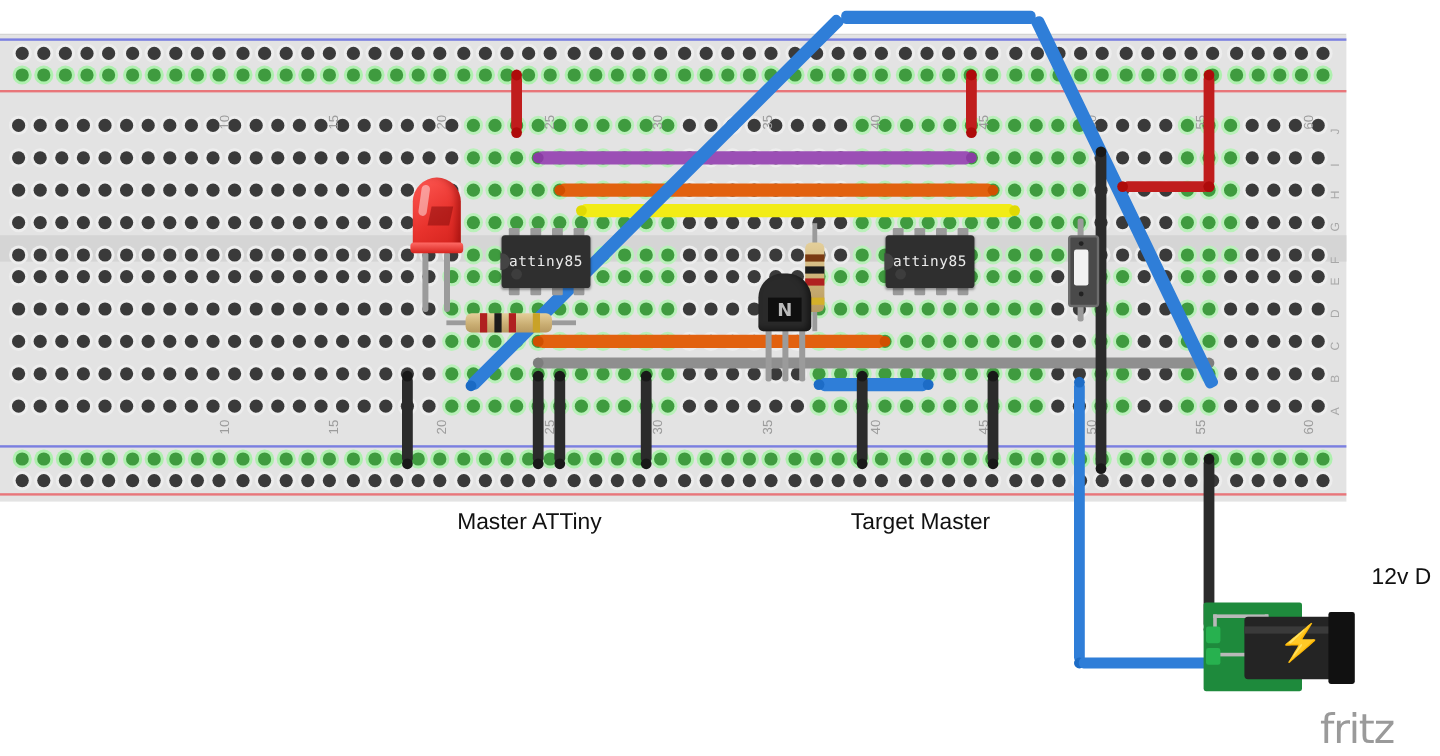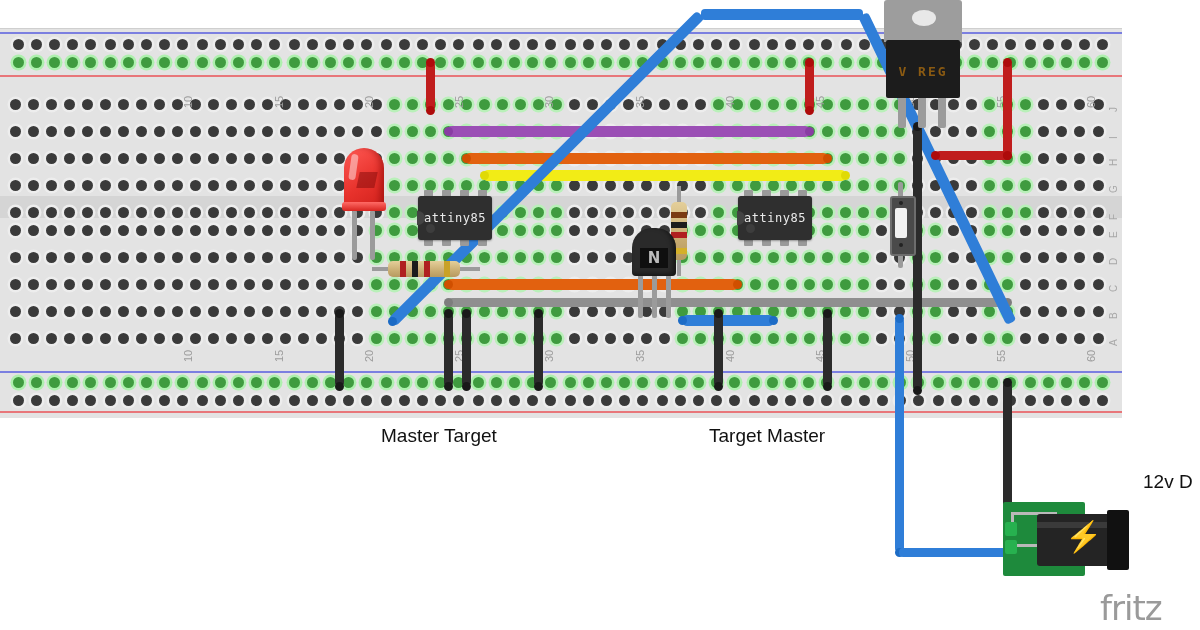--- a/index.html
+++ b/index.html
@@ -1113,29 +1113,20 @@
       <div class="band" style="left: 3px; top: 32px; width: 16px; height: 6px; background: rgb(176, 32, 32);"></div>
       <div class="band" style="left: 3px; top: 48px; width: 16px; height: 6px; background: rgb(212, 176, 42);"></div>
     </div>
     <div style="position: absolute; left: 632px; top: 228px; width: 44px; height: 90px;">
       <div class="leg" style="left: 6px; top: 44px; width: 5px; height: 46px;"></div>
       <div class="leg" style="left: 20px; top: 44px; width: 5px; height: 46px;"></div>
       <div class="leg" style="left: 34px; top: 44px; width: 5px; height: 46px;"></div>
       <div class="trans" style="left: 0px; top: 0px; width: 44px; height: 48px;"></div>
       <div class="trans-face">N</div>
     </div>
-    <div style="position: absolute; left: 884px; top: 0px; width: 78px; height: 126px;">
-      <div class="leg" style="left: 14px; top: 96px; width: 8px; height: 32px;"></div>
-      <div class="leg" style="left: 34px; top: 96px; width: 8px; height: 32px;"></div>
-      <div class="leg" style="left: 54px; top: 96px; width: 8px; height: 32px;"></div>
-      <div class="vreg-tab" style="left: 0px; top: 0px; width: 78px; height: 42px;"></div>
-      <div class="vreg-hole" style="left: 28px; top: 10px; width: 24px; height: 16px;"></div>
-      <div class="vreg-body" style="left: 2px; top: 40px; width: 74px; height: 58px;"></div>
-      <div class="vreg-txt" style="top: 64px;">V REG</div>
-    </div>
     <div style="position: absolute; left: 890px; top: 196px; width: 22px; height: 58px;">
       <div class="leg" style="left: 8px; top: -14px; width: 5px; height: 18px;"></div>
       <div class="leg" style="left: 8px; top: 54px; width: 5px; height: 18px;"></div>
       <div class="cap" style="left: 0px; top: 0px; width: 22px; height: 56px;"></div>
       <div class="cap-inner" style="left: 5px; top: 12px; width: 12px; height: 30px;"></div>
       <div class="cap-dot" style="left: 9px; top: 5px;"></div>
       <div class="cap-dot" style="left: 9px; top: 47px;"></div>
     </div>
     <div style="position: absolute; left: 1003px; top: 500px; width: 140px; height: 78px;">
       <div class="jack-pcb" style="left: 0px; top: 2px; width: 82px; height: 74px;"></div>
@@ -1143,17 +1134,17 @@
       <div class="jack-trace" style="left: 8px; top: 12px; width: 46px; height: 3px;"></div>
       <div class="jack-trace" style="left: 51px; top: 12px; width: 3px; height: 14px;"></div>
       <div class="jack-trace" style="left: 10px; top: 44px; width: 34px; height: 3px;"></div>
       <div class="jack-pad" style="left: 2px; top: 22px; width: 12px; height: 14px;"></div>
       <div class="jack-pad" style="left: 2px; top: 40px; width: 12px; height: 14px;"></div>
       <div class="jack-body" style="left: 34px; top: 14px; width: 78px; height: 52px;"></div>
       <div class="jack-stripe" style="left: 34px; top: 22px; width: 78px; height: 6px;"></div>
       <div class="jack-nose" style="left: 104px; top: 10px; width: 22px; height: 60px;"></div>
       <div class="bolt" style="left: 62px; top: 22px;">⚡</div>
     </div>
-    <div class="cap-label" style="left: 381px; top: 425px;">Master Target</div>
+    <div class="cap-label" style="left: 381px; top: 425px;">Master ATTiny</div>
     <div class="cap-label" style="left: 709px; top: 425px;">Target Master</div>
     <div class="cap-label" style="left: 1143px; top: 471px;">12v D</div>
     <div class="fritz" style="left: 1100px; top: 588px;">fritz</div>
   </div>
 
 </body></html>

